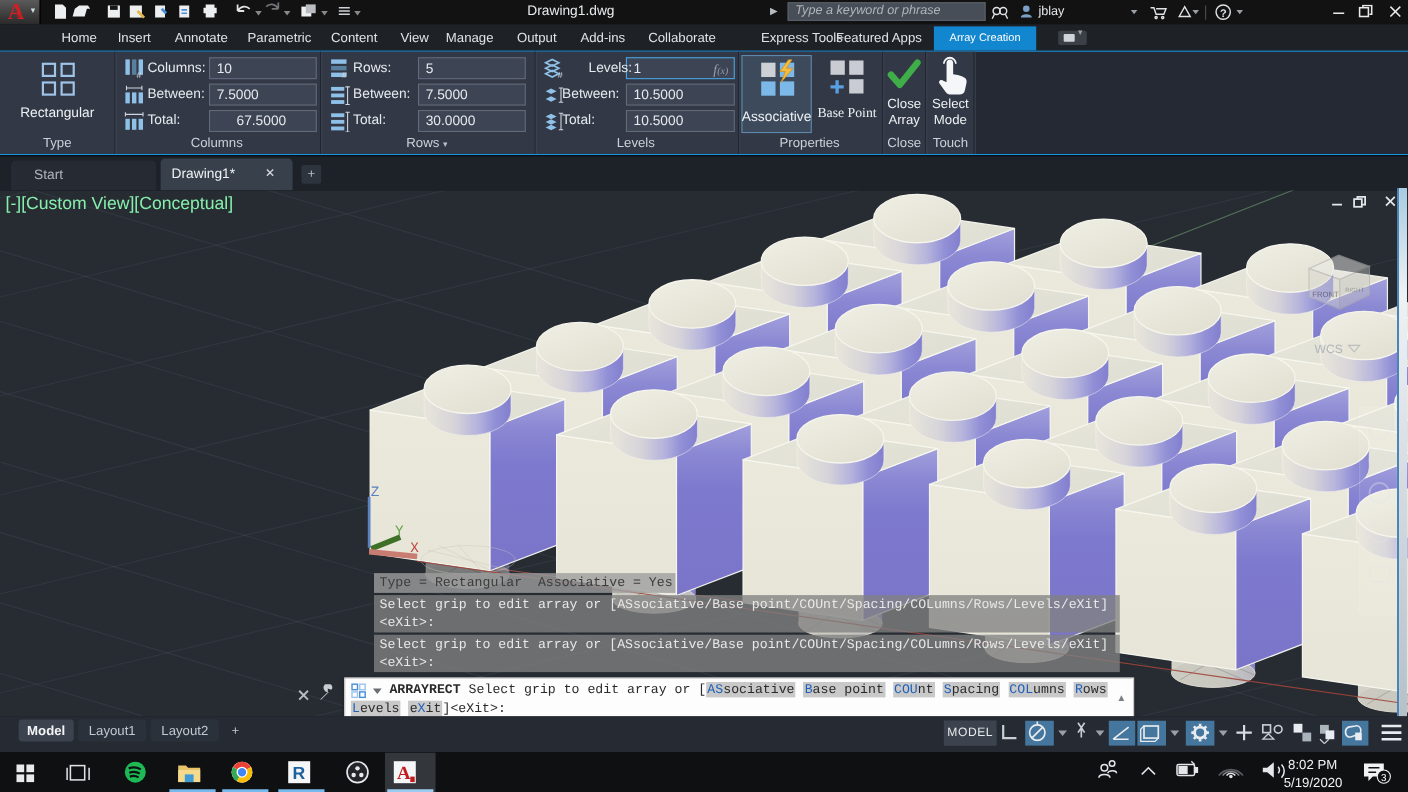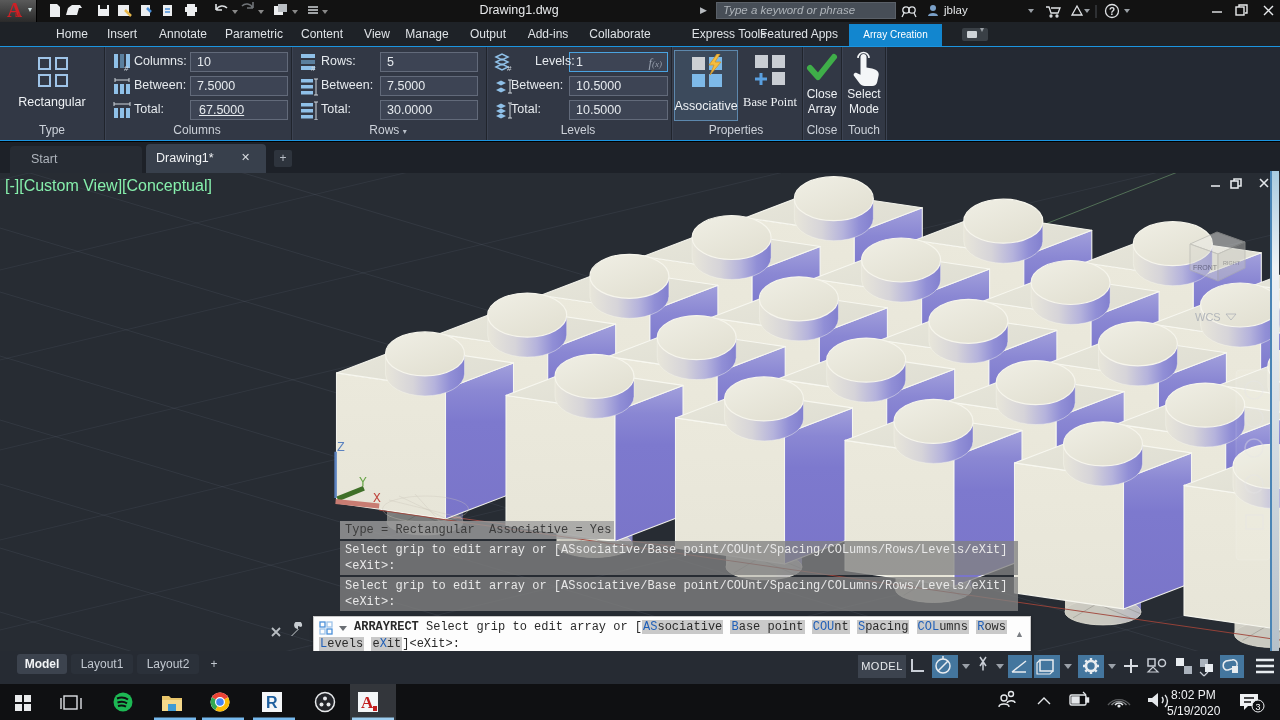--- a/index.html
+++ b/index.html
@@ -135,21 +135,21 @@
         <rect x="2" y="8" width="4" height="10"></rect>
         <rect x="8" y="8" width="4" height="10"></rect>
         <rect x="14" y="8" width="4" height="10"></rect>
       </g>
       <path d="M2 4 h16 M2 2 v4 M18 2 v4" stroke="#cfd6dd" stroke-width="1" fill="none"></path>
     </svg>
     <div class="abs" style="left:190px;top:5px;width:98px;height:20px;background:#3d4454;border:1px solid #626a7a;color:#e6eaee;font-size:12.5px;line-height:18px;padding-left:6px;">10</div>
     <div class="abs" style="left:134px;top:7px;font-size:12.5px;color:#e6eaee;">Columns:</div>
     <div class="abs" style="left:190px;top:29px;width:98px;height:20px;background:#3d4454;border:1px solid #626a7a;color:#e6eaee;font-size:12.5px;line-height:18px;padding-left:6px;">7.5000</div>
     <div class="abs" style="left:134px;top:31px;font-size:12.5px;color:#e6eaee;">Between:</div>
-    <div class="abs" style="left:190px;top:53px;width:98px;height:20px;background:#3d4454;border:1px solid #626a7a;color:#e6eaee;font-size:12.5px;line-height:18px;padding-left:8px;text-decoration:underline;">67.5000</div>
+    <div class="abs" style="left:190px;top:53px;width:98px;height:20px;background:#3d4454;border:1px solid #626a7a;color:#e6eaee;font-size:12.5px;line-height:18px;padding-left:24px;">67.5000</div>
     <div class="abs" style="left:134px;top:55px;font-size:12.5px;color:#e6eaee;">Total:</div>
     <svg class="abs" style="left:299px;top:5px;" width="20" height="20" viewBox="0 0 20 20">
       <g fill="#8fc0e8">
         <rect x="2" y="2" width="14" height="4"></rect>
         <rect x="2" y="8" width="14" height="4" fill="#5a7f9e"></rect>
         <rect x="2" y="14" width="14" height="4"></rect>
       </g>
       <text x="12" y="19" font-size="8" fill="#cfd6dd">#</text>
     </svg>
     <svg class="abs" style="left:299px;top:29px;" width="20" height="20" viewBox="0 0 20 20">

